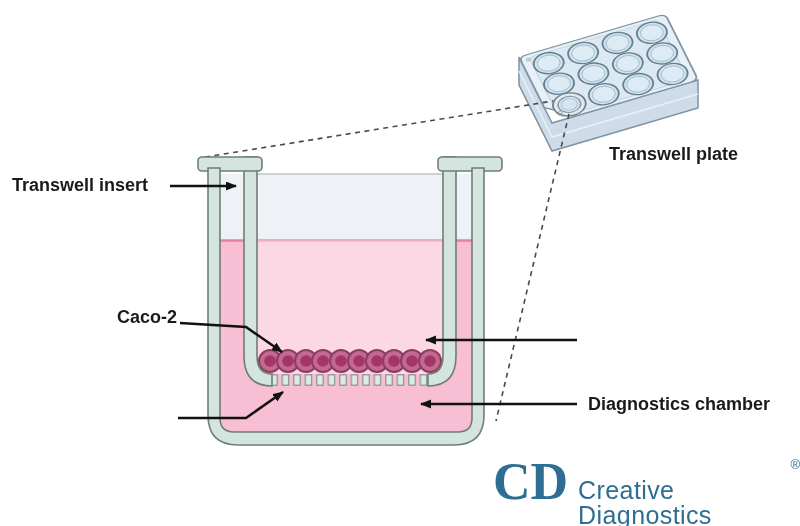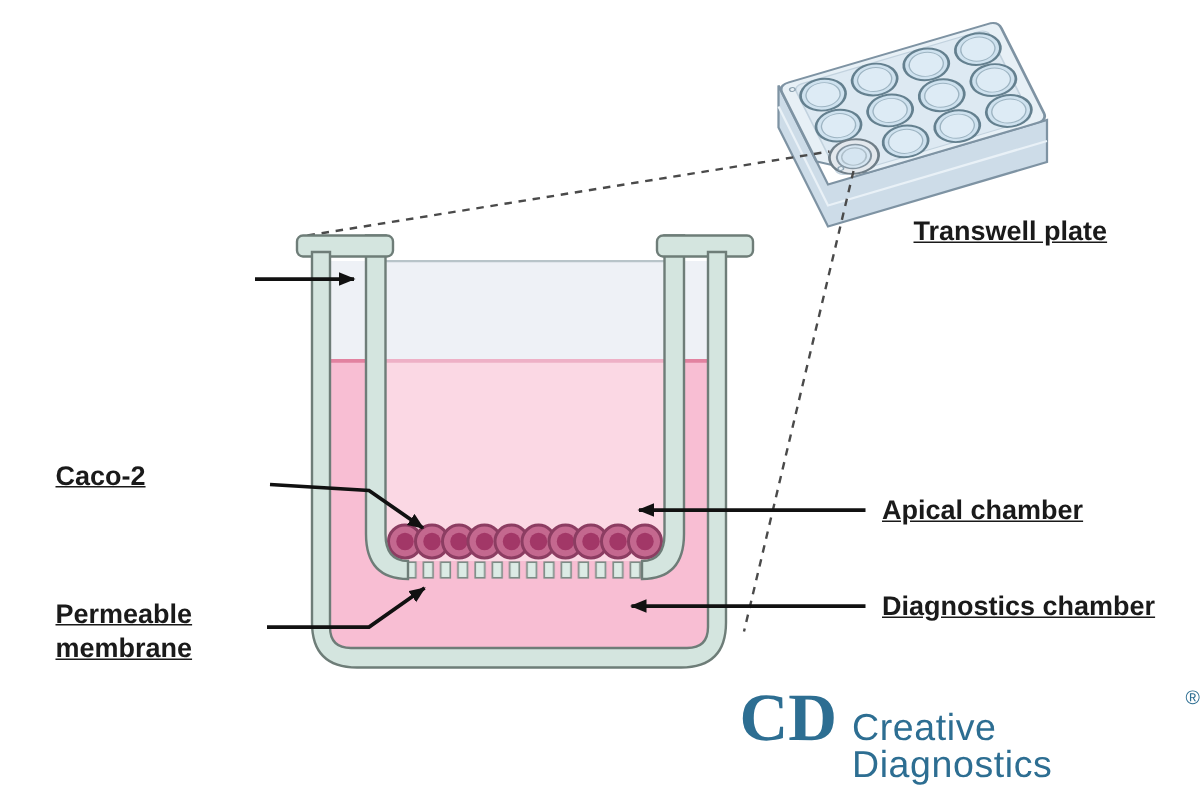--- a/index.html
+++ b/index.html
@@ -4,34 +4,33 @@
 <style>
   html,body{margin:0;padding:0;background:#ffffff;}
   .canvas{
     position:relative;width:800px;height:526px;background:#ffffff;overflow:hidden;
     font-family:"Liberation Sans", sans-serif;
   }
   .canvas svg{position:absolute;left:0;top:0;}
   .lbl{
     position:absolute;color:#1a1a1a;font-weight:bold;font-size:18px;line-height:23px;
     white-space:nowrap;
-    text-decoration:underline;
   }
-  .lbl.two{white-space:normal;text-align:left;}
+  .lbl.two{white-space:normal;text-align:right;}
   .lbl-transwell-insert{left:12px;top:174px;}
   .lbl-caco2{left:37px;top:306px;width:140px;}
   .lbl-permeable{left:37px;top:398px;width:140px;}
   .lbl-apical{left:588px;top:329px;}
   .lbl-basolateral{left:588px;top:393px;}
   .lbl-plate{left:609px;top:143px;}
   .logo{
     position:absolute;left:493px;top:456px;display:flex;align-items:baseline;
     color:#2d6e92;
   }
-  .logo-cd{font-family:"Liberation Serif", serif;font-weight:bold;font-size:45px;line-height:1;}
+  .logo-cd{font-family:"Liberation Serif", serif;font-weight:bold;font-size:52px;line-height:1;}
   .logo-name{font-size:25px;line-height:1;margin-left:10px;letter-spacing:.4px;}
   .logo-reg{font-size:13px;line-height:1;align-self:flex-start;margin-left:3px;margin-top:2px;}
 </style>
 </head>
 <body>
 
 <div class="canvas">
 
   <svg width="800" height="526" viewBox="0 0 800 526">
     <defs>
@@ -127,31 +126,27 @@
 
     <g stroke="#111111" stroke-width="2.5" fill="none">
       <path d="M170,186 L236,186" marker-end="url(#ah)"></path>
       <path d="M180,323 L246,327 L282,352" marker-end="url(#ah)"></path>
       <path d="M178,418 L246,418 L283,392" marker-end="url(#ah)"></path>
       <path d="M577,340 L426,340" marker-end="url(#ah)"></path>
       <path d="M577,404 L421,404" marker-end="url(#ah)"></path>
     </g>
   </svg>
 
+  <div class="lbl lbl-transwell-insert">Transwell insert</div>
 
   <div class="lbl two lbl-caco2">
     <span>Caco-2</span><br>
   </div>
 
-  <div class="lbl two lbl-permeable">
-    <span>Permeable</span><br>
-    <span>membrane</span>
-  </div>
 
-  <div class="lbl lbl-apical">Apical chamber</div>
 
   <div class="lbl lbl-basolateral">Diagnostics chamber</div>
 
   <div class="lbl lbl-plate">Transwell plate</div>
 
   <div class="logo">
     <span class="logo-cd">CD</span>
     <span class="logo-name">Creative Diagnostics</span>
     <span class="logo-reg">®</span>
   </div>

